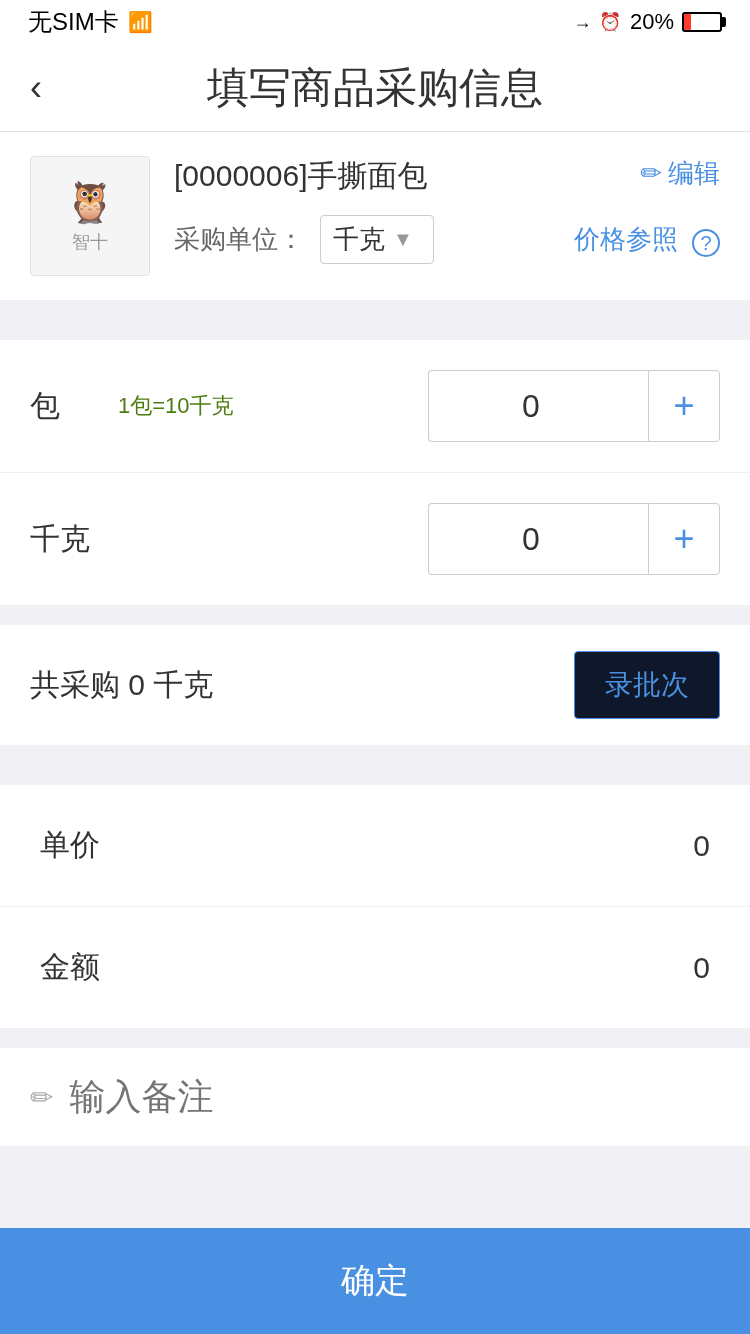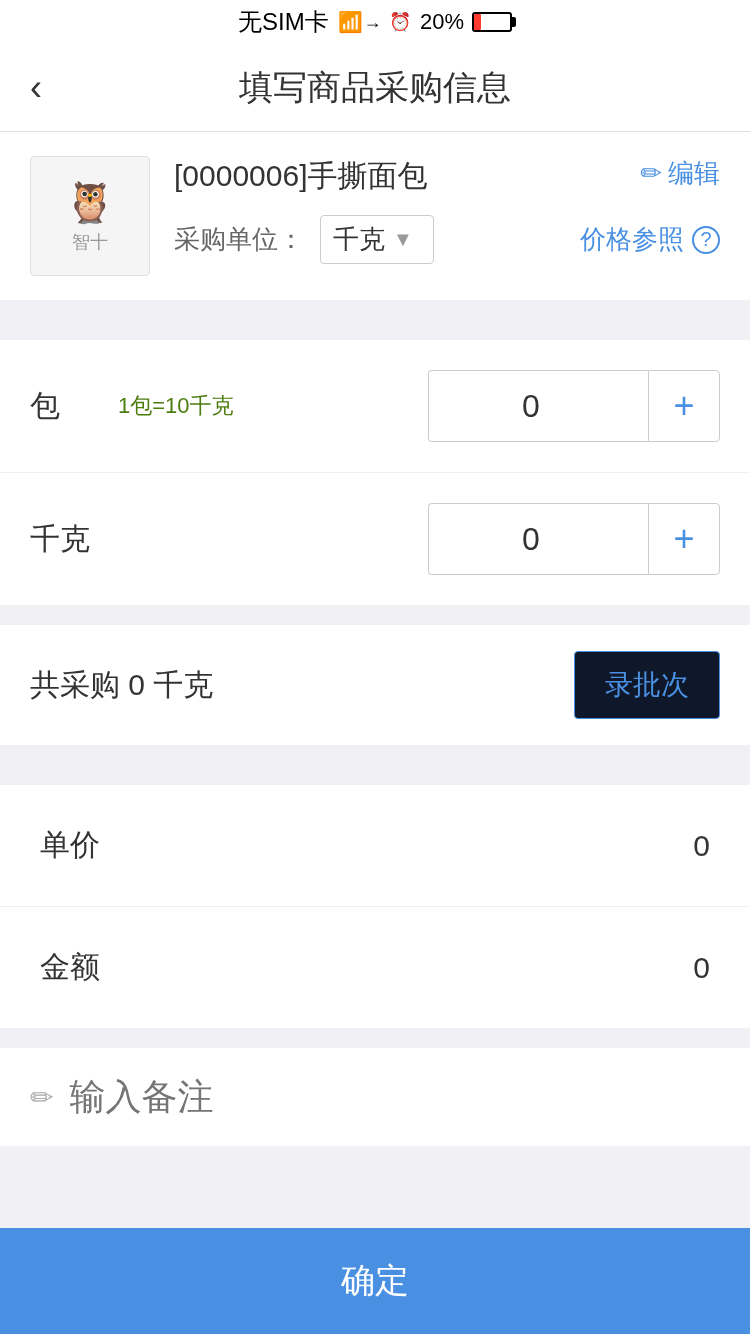--- a/index.html
+++ b/index.html
@@ -13,21 +13,21 @@
       color: #333;
     }
 
     
     .status-bar {
       width: 100%;
       height: 44px;
       background: #fff;
       display: flex;
       align-items: center;
-      justify-content: center;
+      justify-content: space-between;
       padding: 0 28px;
       font-size: 24px;
       color: #000;
     }
     .status-left { display: flex; align-items: center; gap: 10px; }
     .status-center { font-size: 28px; font-weight: 500; }
     .status-right { display: flex; align-items: center; gap: 8px; font-size: 22px; }
     .battery {
       width: 40px; height: 20px; border: 2px solid #000; border-radius: 3px;
       position: relative; display: inline-flex; align-items: center;
@@ -54,21 +54,21 @@
     .nav-back {
       font-size: 36px;
       color: #333;
       cursor: pointer;
       font-weight: 300;
     }
     .nav-title {
       position: absolute;
       left: 50%;
       transform: translateX(-50%);
-      font-size: 34px;
+      font-size: 42px;
       font-weight: 500;
       color: #333;
     }
 
     
     .product-card {
       background: #fff;
       padding: 24px 30px;
       display: flex;
       align-items: flex-start;
@@ -135,22 +135,22 @@
       display: inline-flex;
       align-items: center;
       gap: 8px;
     }
     .unit-select-arrow { color: #999; font-size: 20px; }
     .price-ref {
       margin-left: auto;
       font-size: 26px;
       color: #4a90e2;
       display: flex;
-      align-items: center;
-      gap: 8px;
+      align-items: flex-end;
+      gap: 14px;
     }
 
     
     .form-section {
       background: #fff;
       margin-bottom: 20px;
     }
     .form-row {
       display: flex;
       align-items: center;

